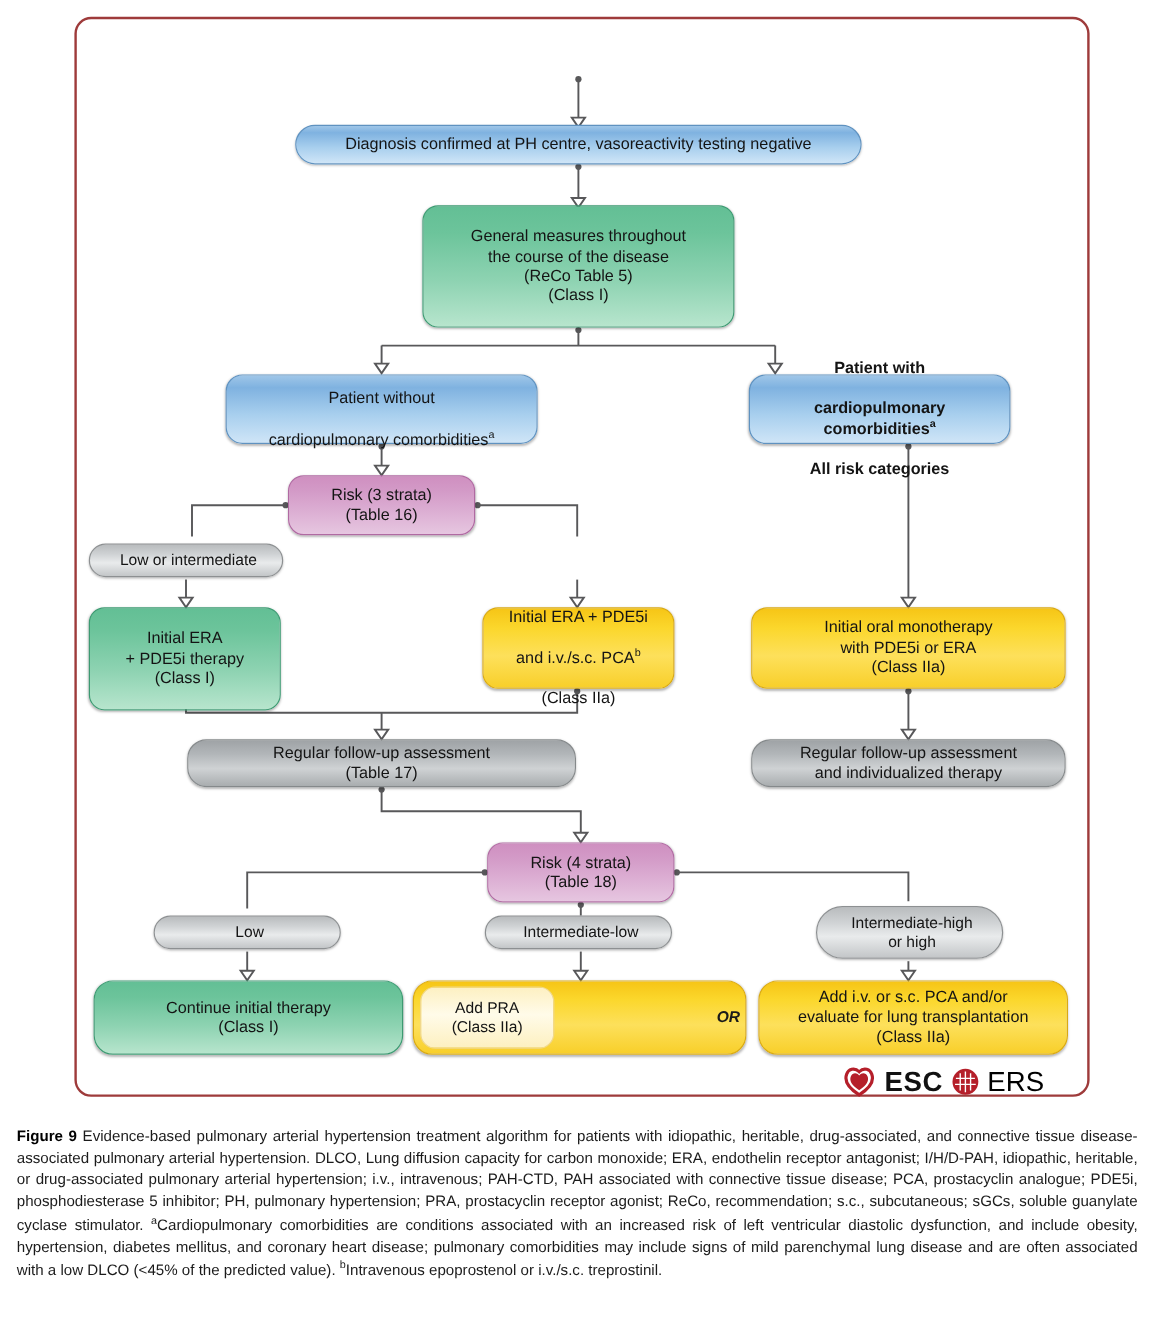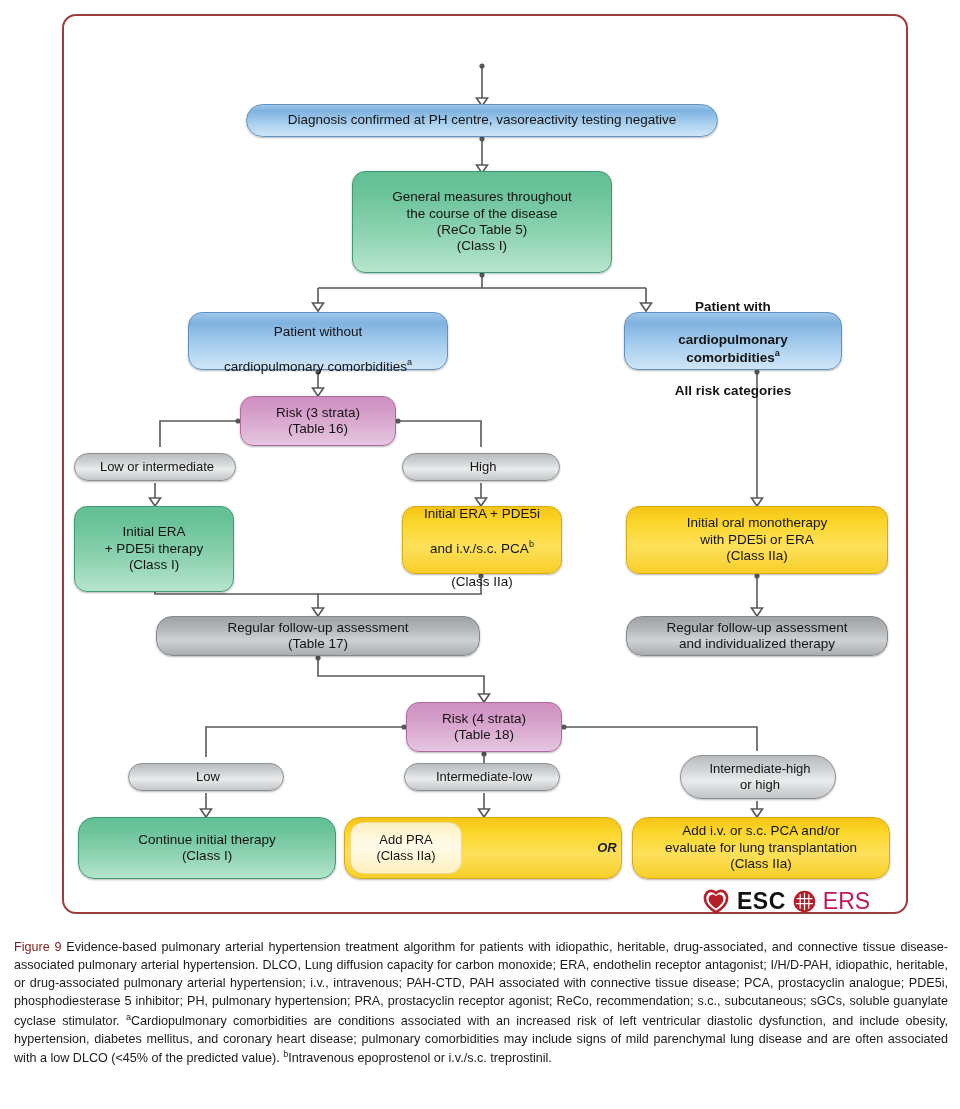--- a/index.html
+++ b/index.html
@@ -231,38 +231,38 @@
   #esc-text {
     font-weight: bold;
     font-size: 23px;
     letter-spacing: 0.5px;
     color: #111;
     font-family: "Liberation Sans", sans-serif;
   }
   #ers-mark { width: 23px; height: 23px; }
   #ers-text {
     font-size: 23px;
-    color: #be185d;
+    color: #000000;
     font-family: "Liberation Sans", sans-serif;
   }
 
   
   #caption {
     position: absolute;
     left: 14px;
     top: 938px;
     width: 934px;
     font-size: 12.6px;
     line-height: 1.44;
     text-align: justify;
     color: #1b1b1b;
   }
   #caption-label {
-    color: #7f1d1d;
-    font-weight: normal;
+    color: #000000;
+    font-weight: bold;
   }
 </style>
 </head>
 <body>
 
 <div id="figure-frame"></div>
 
 <div id="flow-canvas">
 
   <svg id="connectors" viewBox="0 0 960 916">
@@ -353,21 +353,20 @@
       <span>cardiopulmonary comorbidities</span><span class="sup">a</span><br>
       <span>All risk categories</span>
     </span>
   </div>
 
   <div class="node pink" id="node-risk3">Risk (3 strata)
 (Table 16)</div>
 
   <div class="node grey" id="node-lowint">Low or intermediate</div>
 
-  <div class="node grey" id="node-high">High</div>
 
   <div class="node green" id="node-initial-era">Initial ERA
 + PDE5i therapy
 (Class I)</div>
 
   <div class="node yellow" id="node-initial-era-pca">
     <span>
       <span>Initial ERA + PDE5i</span><br>
       <span>and i.v./s.c. PCA</span><span class="sup">b</span><br>
       <span>(Class IIa)</span>

